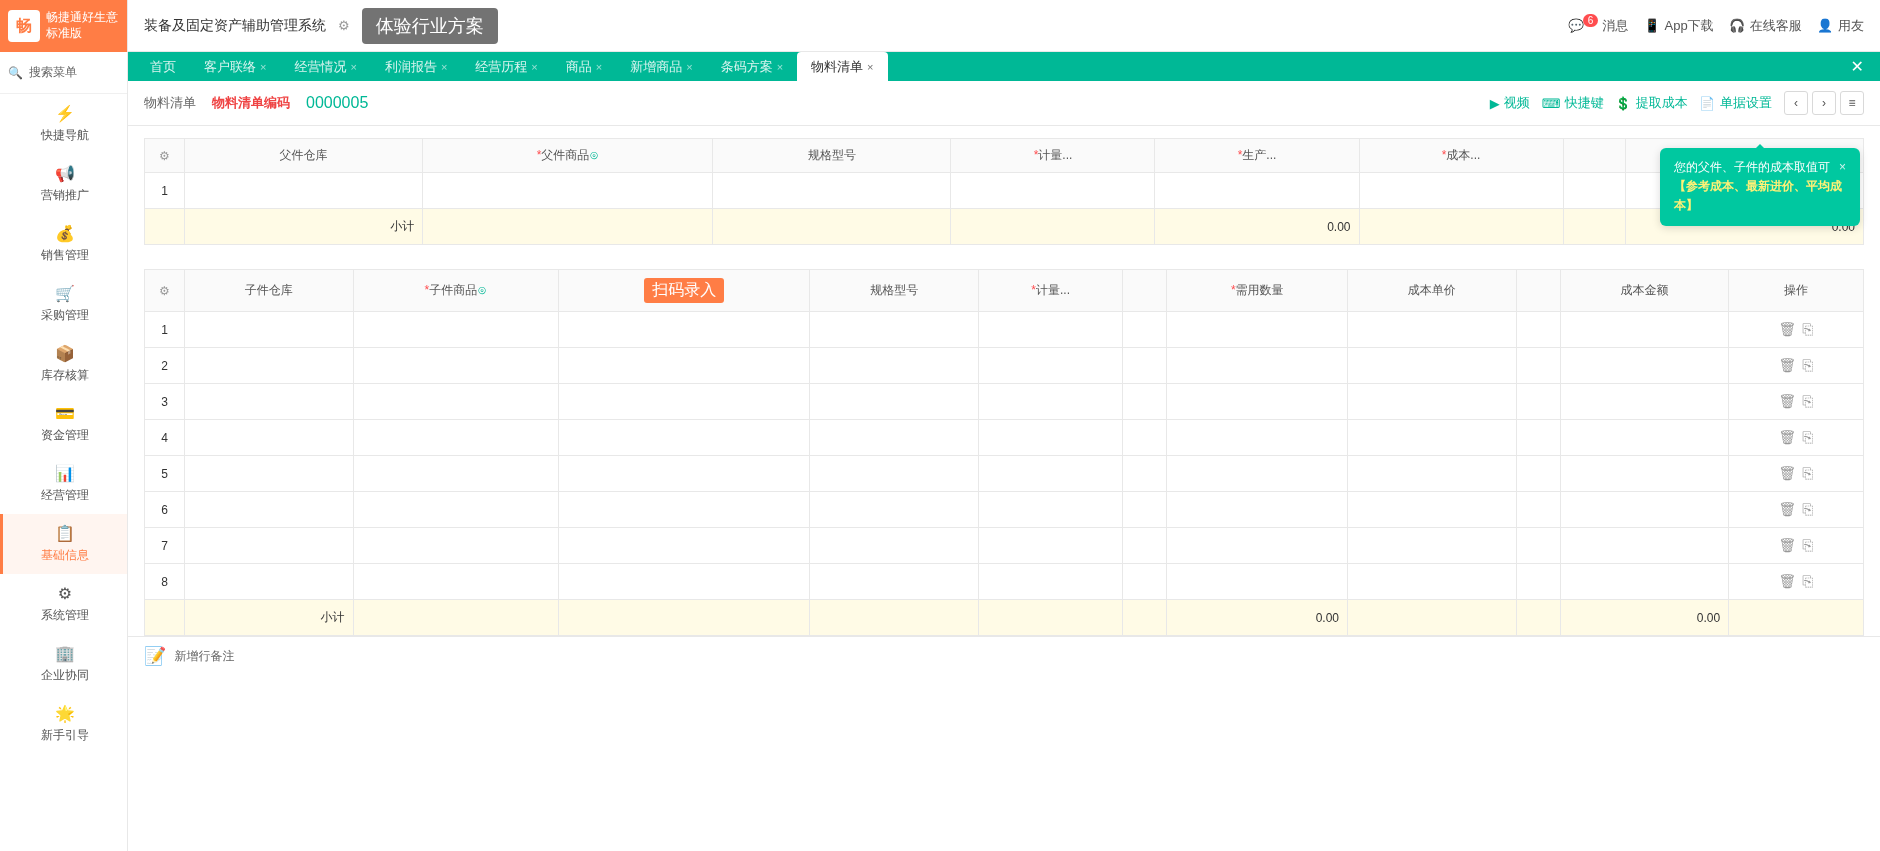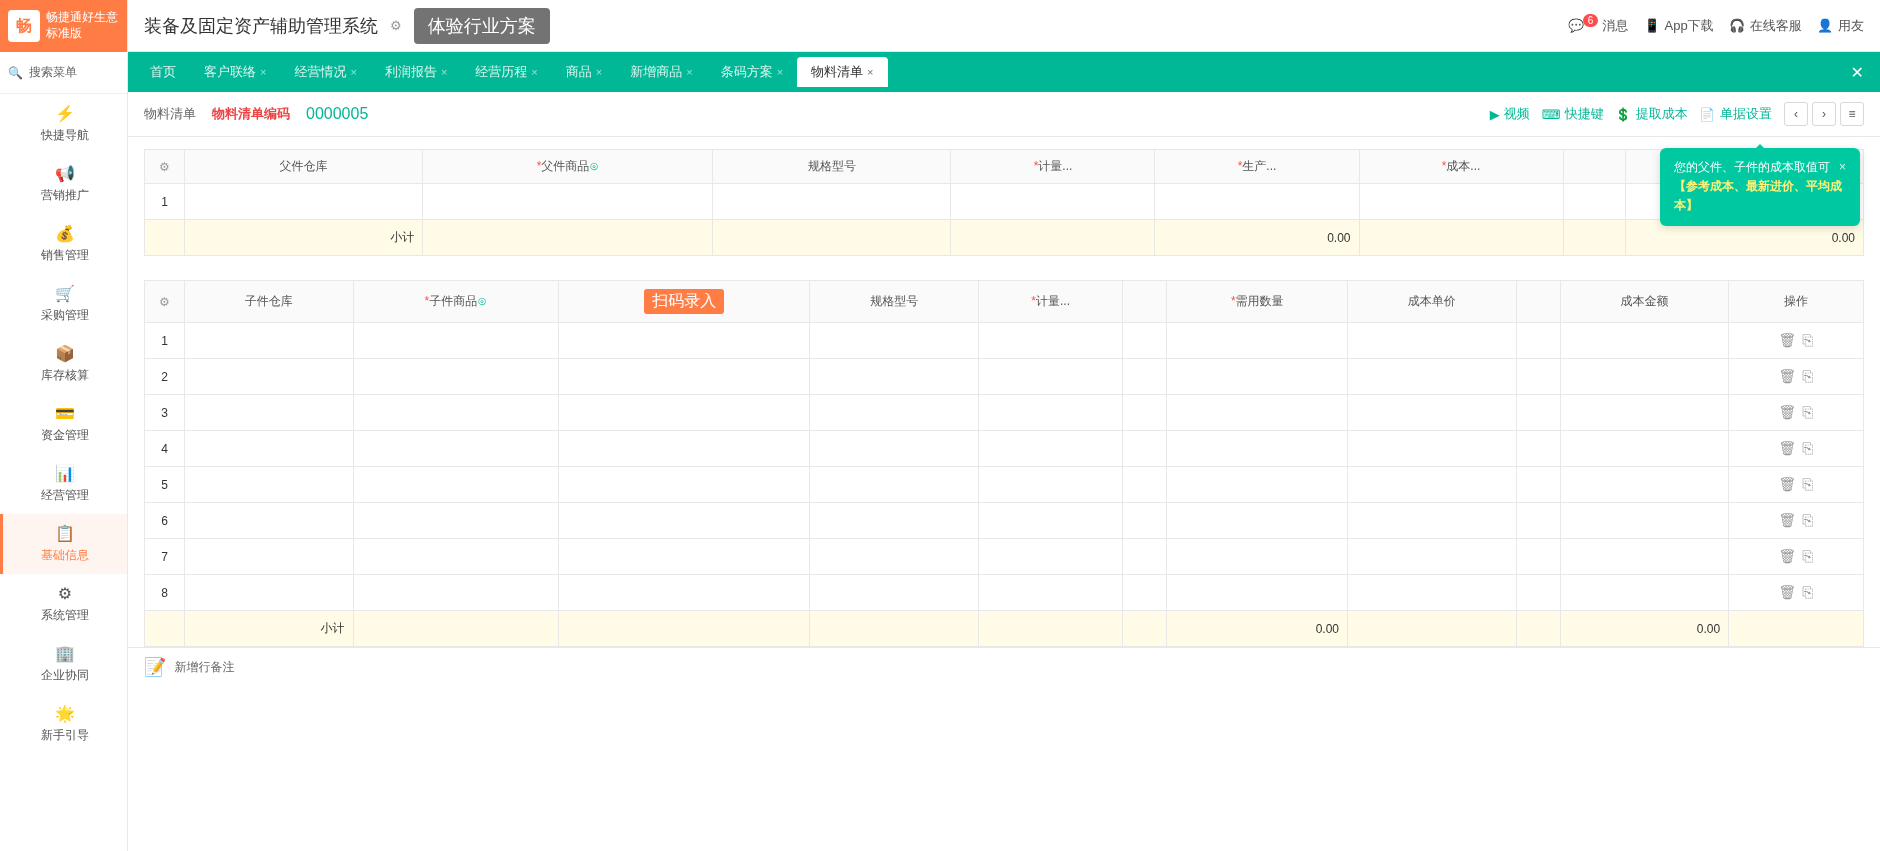--- a/index.html
+++ b/index.html
@@ -86,21 +86,21 @@
       align-items: center;
       justify-content: space-between;
       padding: 0 16px;
       border-bottom: 1px solid #e8e8e8;
     }
     .header-left {
       display: flex;
       align-items: center;
       gap: 12px;
     }
-    .system-title { font-size: 18px; color: #333; }
+    .system-title { font-size: 14px; color: #333; }
     .header-btn {
       background: #737373;
       color: #fff;
       border: none;
       padding: 6px 14px;
       border-radius: 4px;
       cursor: pointer;
       font-size: 18px;
     }
     .header-right {
@@ -124,21 +124,21 @@
       padding: 1px 5px;
       margin-top: -10px;
       margin-left: -6px;
     }
 
     
     .nav-tabs {
       background: #00b896;
       display: flex;
       align-items: center;
-      height: 40px;
+      height: 29px;
       padding: 0 8px;
       overflow-x: auto;
     }
     .nav-tab {
       padding: 6px 14px;
       color: rgba(255,255,255,0.85);
       cursor: pointer;
       font-size: 13px;
       white-space: nowrap;
       display: flex;

